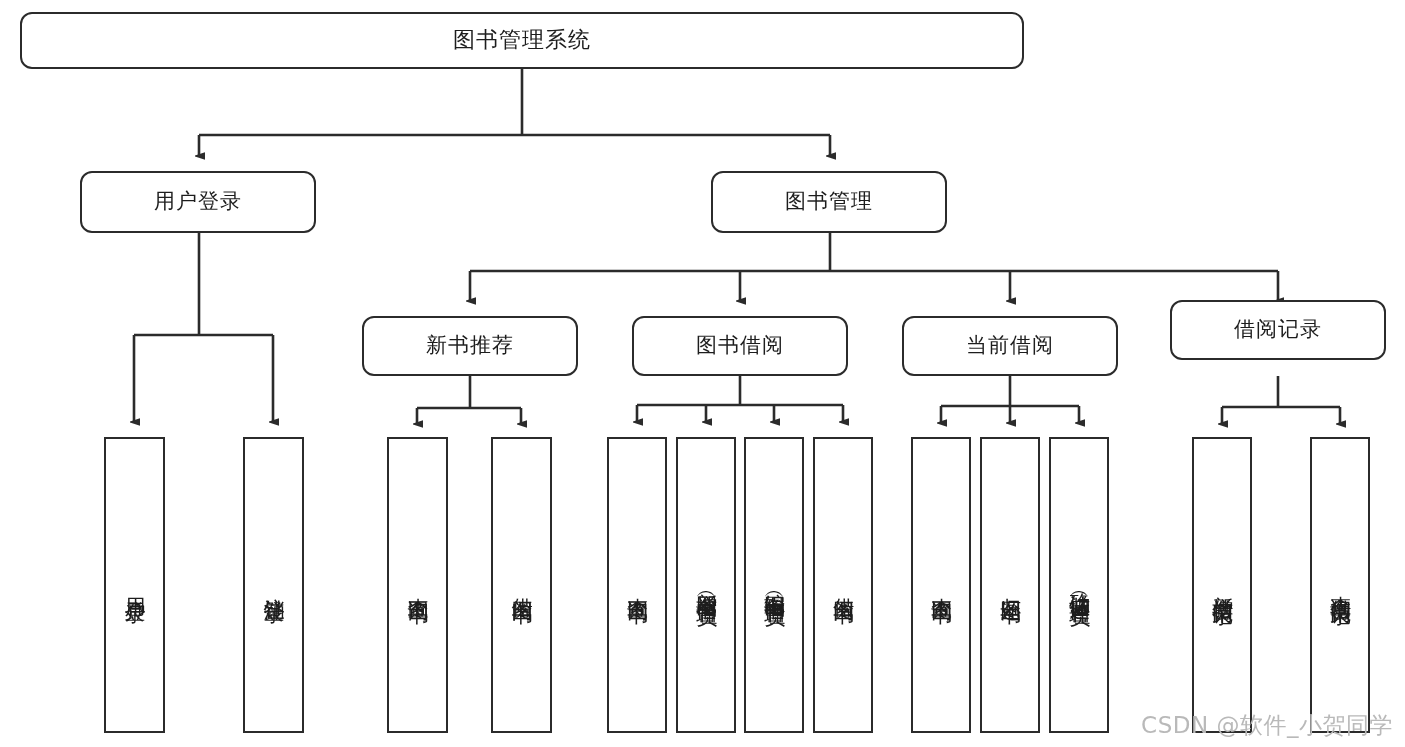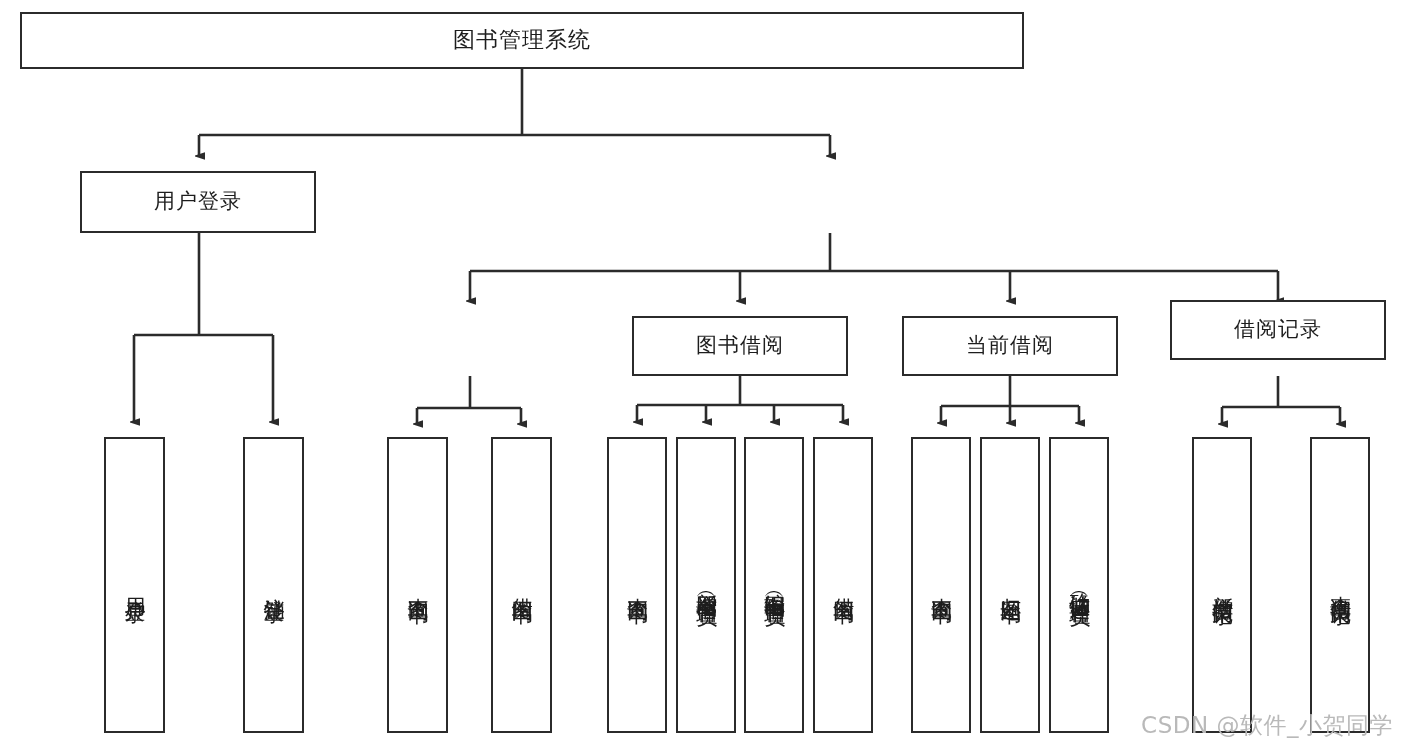--- a/index.html
+++ b/index.html
@@ -35,20 +35,21 @@
     display: flex;
     align-items: center;
     justify-content: center;
     text-align: center;
     color: #1d1d1d;
   }
   .node.horizontal {
     font-size: 21px;
     letter-spacing: 1px;
     line-height: 1.2;
+    border-radius: 12px;
   }
   .node.root {
     font-size: 22px;
   }
   .node.leaf {
     align-items: flex-start;
     justify-content: center;
     padding-top: 0;
   }
   .leaf-text {
@@ -133,21 +134,27 @@
     </g>
   </svg>
 
   <div class="node horizontal root" style="left:20px; top:12px; width:1004px; height:57px;">
     <span>图书管理系统</span>
   </div>
 
   <div class="node horizontal" style="left:80px; top:171px; width:236px; height:62px;">
     <span>用户登录</span>
   </div>
-
+  <div class="node horizontal" style="left:711px; top:171px; width:236px; height:62px;">
+    <span>图书管理</span>
+  </div>
+
+  <div class="node horizontal" style="left:362px; top:316px; width:216px; height:60px;">
+    <span>新书推荐</span>
+  </div>
   <div class="node horizontal" style="left:902px; top:316px; width:216px; height:60px;">
     <span>当前借阅</span>
   </div>
   <div class="node horizontal" style="left:632px; top:316px; width:216px; height:60px;">
     <span>图书借阅</span>
   </div>
   <div class="node horizontal" style="left:1170px; top:300px; width:216px; height:60px;">
     <span>借阅记录</span>
   </div>
 

